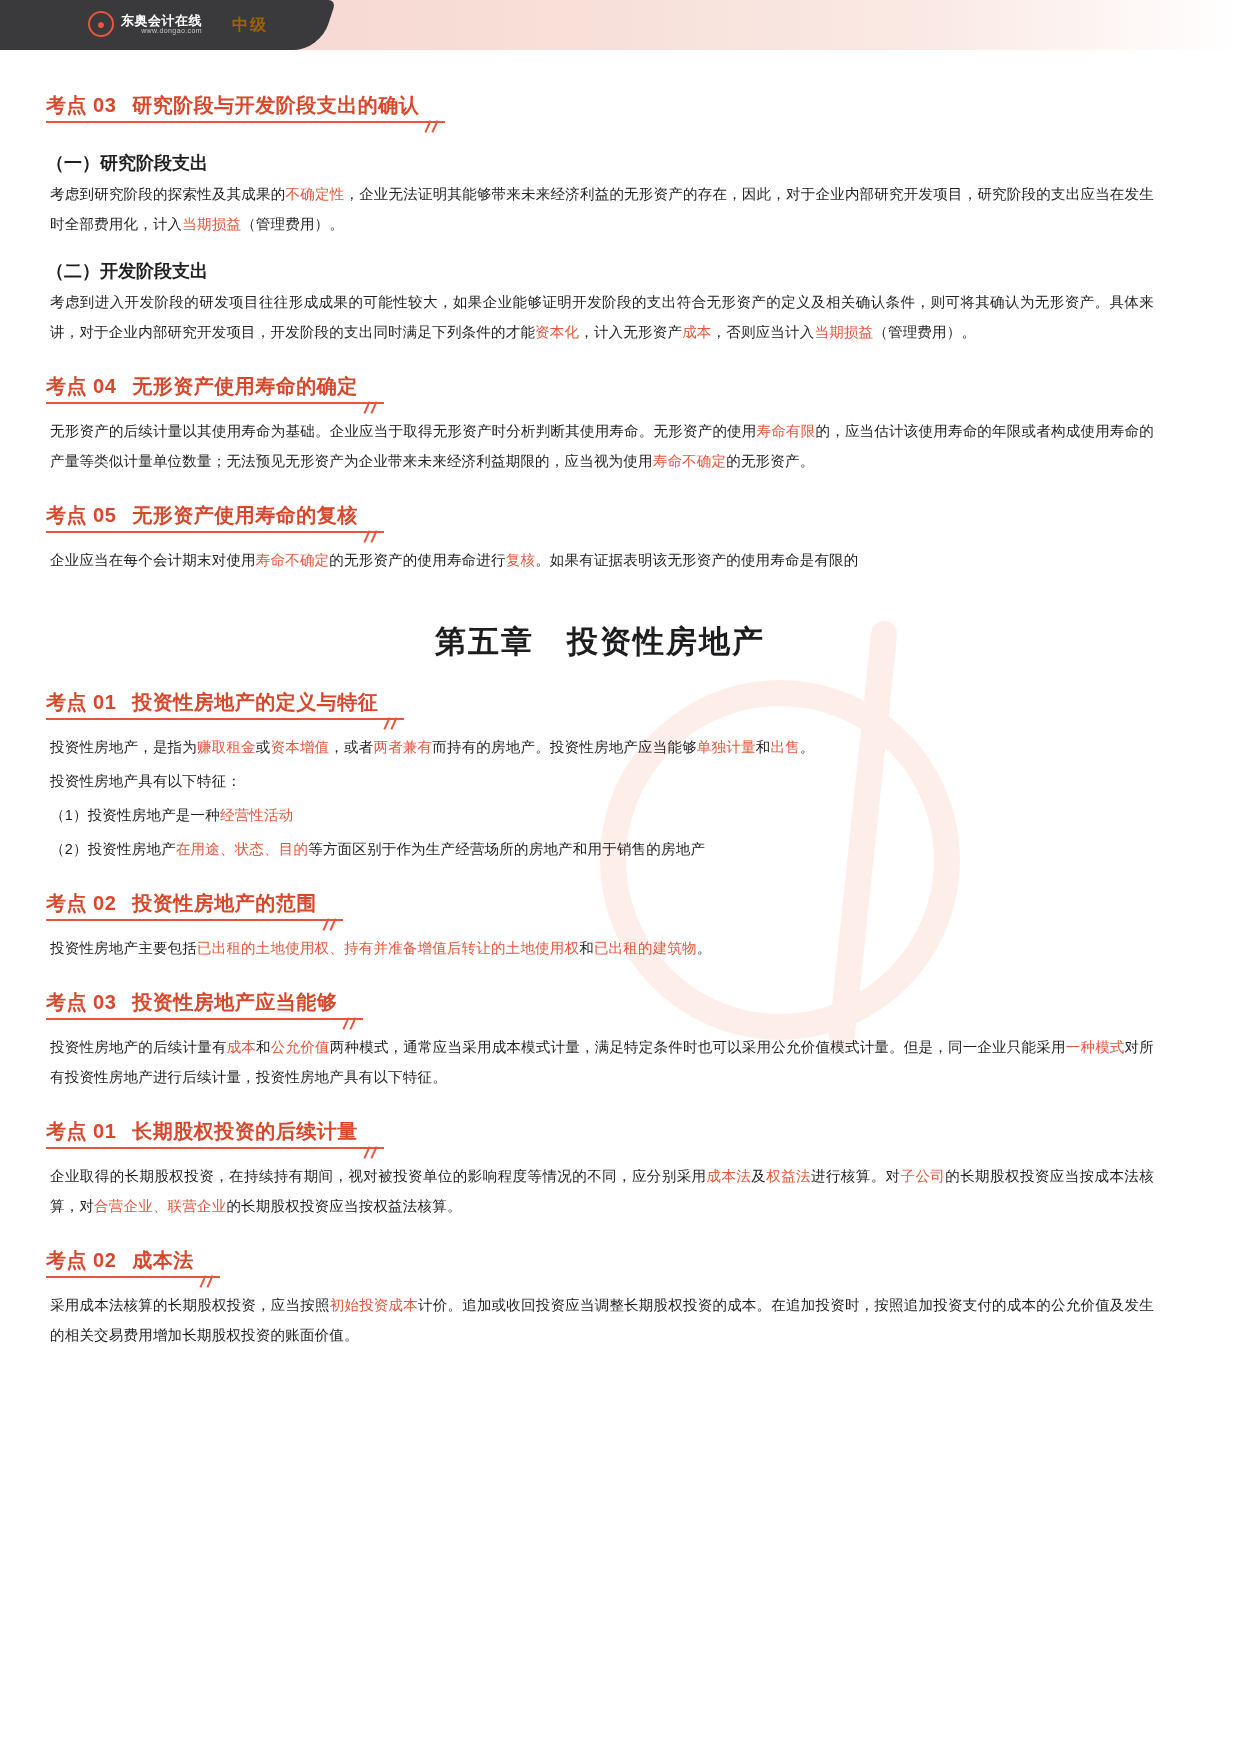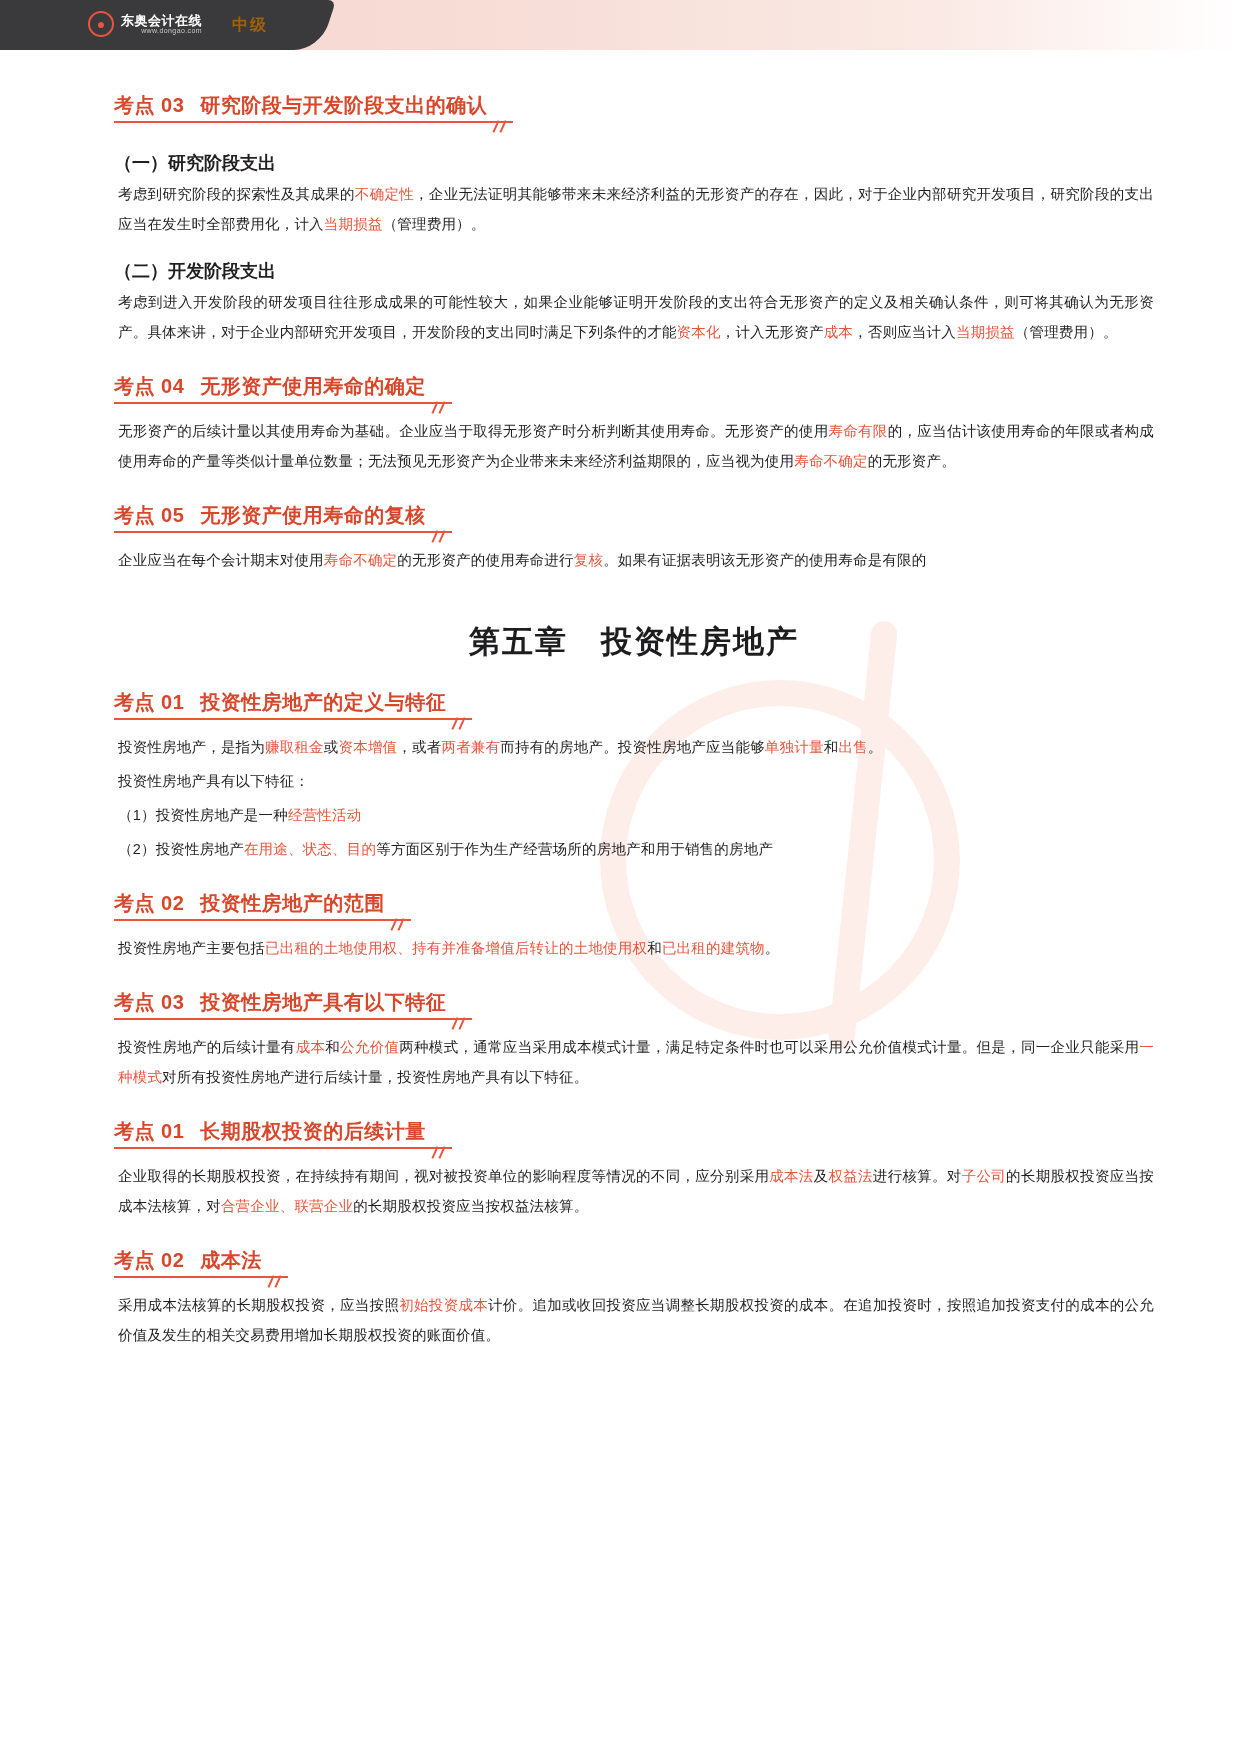--- a/index.html
+++ b/index.html
@@ -76,21 +76,21 @@
   .level-badge{
     position:absolute; left:200px; top:15px;
     color:#a16207; font-size:16px; font-weight:bold; letter-spacing:2px;
     z-index:2;
     margin-left:32px;
   }
   
   .page {
     position:relative;
     z-index:2;
-    padding:34px 86px 0 114px;
+    padding:34px 86px 0 46px;
   }
   
   .kd {
     position:relative;
     display:inline-block;
     margin:0 0 6px 0;
     padding:0 26px 6px 0;
     color:#d9472b;
     font-size:20px;
     font-weight:bold;
@@ -177,21 +177,21 @@
           </span></div><p class="body"><span>企业应当在每个会计期末对使用</span><span class="hl">寿命不确定</span><span>的无形资产的使用寿命进行</span><span class="hl">复核</span><span>。如果有证据表明该无形资产的使用寿命是有限的</span></p></div>
       <div class="chapter">第五章　投资性房地产</div>
       <div class="sec"><div class="kd"><span class="num">考点 01</span><span>投资性房地产的定义与特征</span><span class="tick">
             <span></span>
             <span></span>
           </span></div><p class="body"><span>投资性房地产，是指为</span><span class="hl">赚取租金</span><span>或</span><span class="hl">资本增值</span><span>，或者</span><span class="hl">两者兼有</span><span>而持有的房地产。投资性房地产应当能够</span><span class="hl">单独计量</span><span>和</span><span class="hl">出售</span><span>。</span></p><p class="body"><span>投资性房地产具有以下特征：</span></p><p class="body"><span>（1）投资性房地产是一种</span><span class="hl">经营性活动</span></p><p class="body"><span>（2）投资性房地产</span><span class="hl">在用途、状态、目的</span><span>等方面区别于作为生产经营场所的房地产和用于销售的房地产</span></p></div>
       <div class="sec"><div class="kd"><span class="num">考点 02</span><span>投资性房地产的范围</span><span class="tick">
             <span></span>
             <span></span>
           </span></div><p class="body"><span>投资性房地产主要包括</span><span class="hl">已出租的土地使用权、持有并准备增值后转让的土地使用权</span><span>和</span><span class="hl">已出租的建筑物</span><span>。</span></p></div>
-      <div class="sec"><div class="kd"><span class="num">考点 03</span><span>投资性房地产具有以下特征</span><span class="tick">
+      <div class="sec"><div class="kd"><span class="num">考点 03</span><span>投资性房地产应当能够</span><span class="tick">
             <span></span>
             <span></span>
           </span></div><p class="body"><span>投资性房地产的后续计量有</span><span class="hl">成本</span><span>和</span><span class="hl">公允价值</span><span>两种模式，通常应当采用成本模式计量，满足特定条件时也可以采用公允价值模式计量。但是，同一企业只能采用</span><span class="hl">一种模式</span><span>对所有投资性房地产进行后续计量，投资性房地产具有以下特征。</span></p></div>
       <div class="sec"><div class="kd"><span class="num">考点 01</span><span>长期股权投资的后续计量</span><span class="tick">
             <span></span>
             <span></span>
           </span></div><p class="body"><span>企业取得的长期股权投资，在持续持有期间，视对被投资单位的影响程度等情况的不同，应分别采用</span><span class="hl">成本法</span><span>及</span><span class="hl">权益法</span><span>进行核算。对</span><span class="hl">子公司</span><span>的长期股权投资应当按成本法核算，对</span><span class="hl">合营企业、联营企业</span><span>的长期股权投资应当按权益法核算。</span></p></div>
       <div class="sec"><div class="kd"><span class="num">考点 02</span><span>成本法</span><span class="tick">
             <span></span>
             <span></span>

